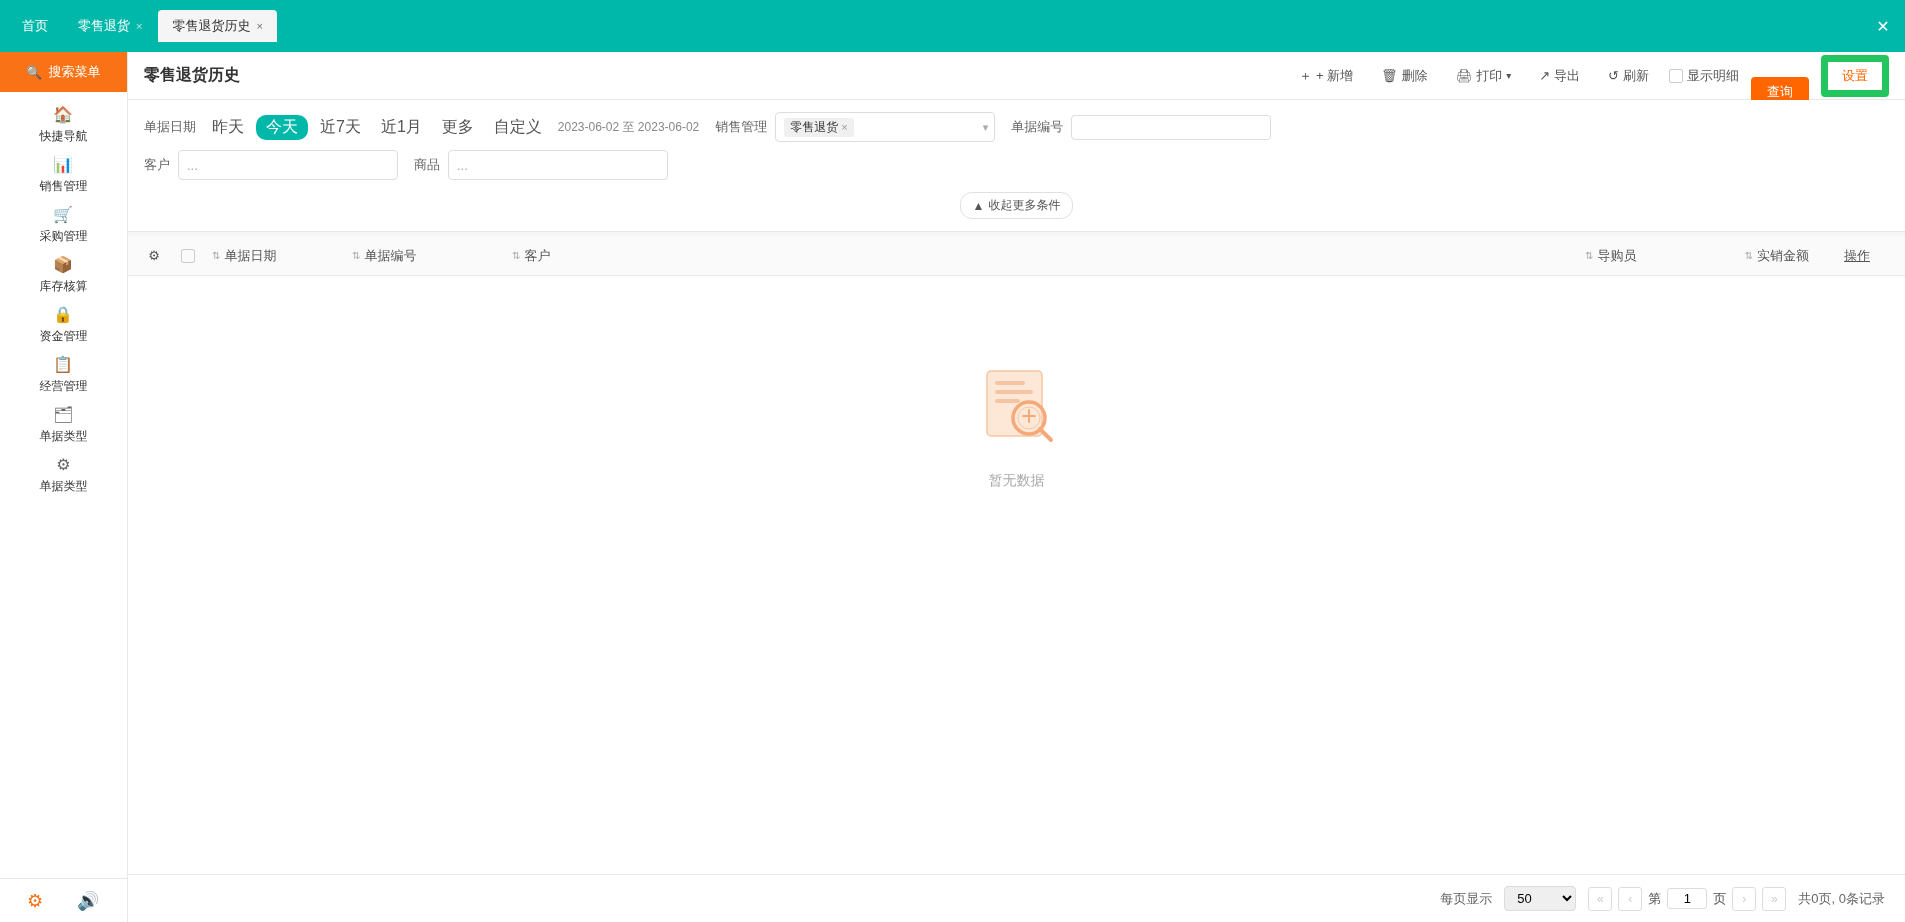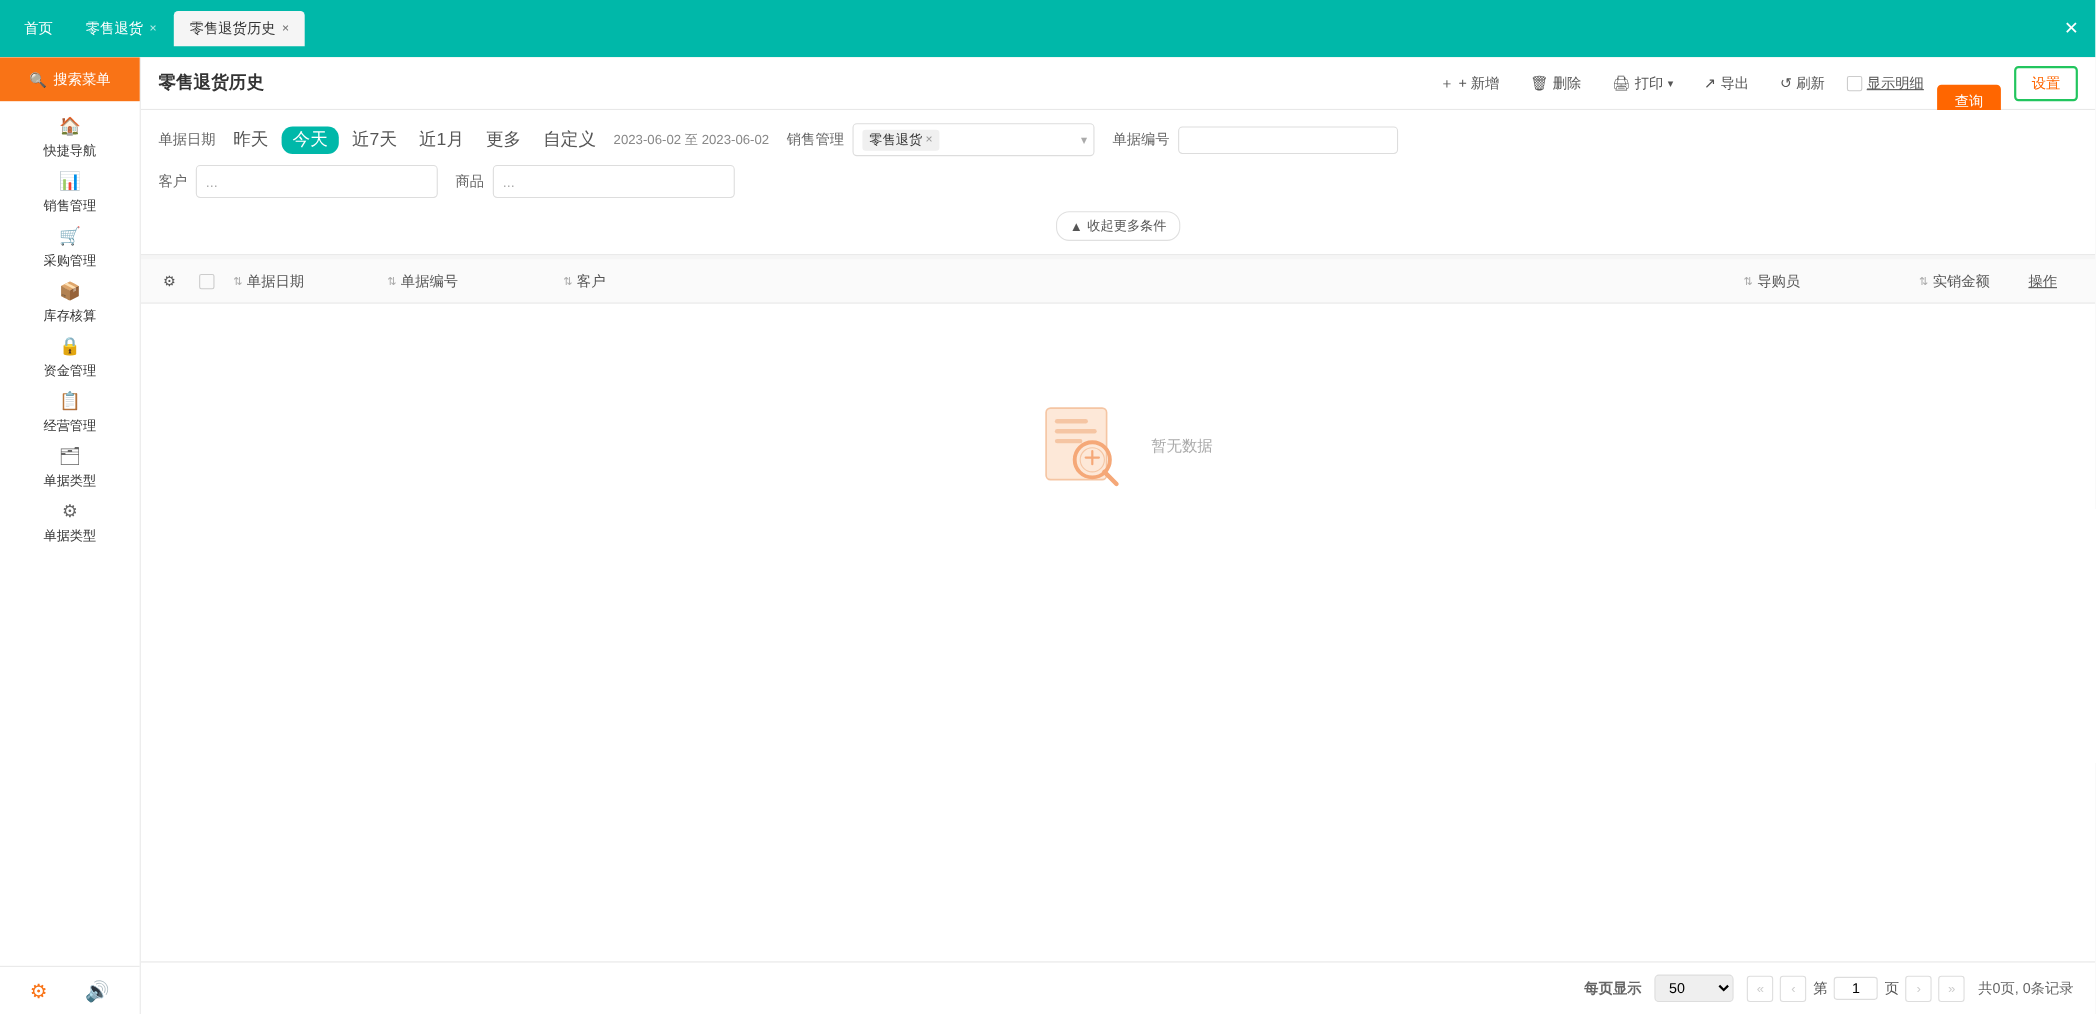--- a/index.html
+++ b/index.html
@@ -164,33 +164,32 @@
       border: none;
       border-radius: 4px;
       padding: 6px 16px;
       font-size: 13px;
       cursor: pointer;
       margin-top: 32px;
     }
     .btn-setting {
       background: #fff;
       color: #ff6600;
-      border: 2px solid #22c55e;
+      border: 7px solid #22c55e;
       border-radius: 4px;
       padding: 5px 14px;
       font-size: 13px;
       cursor: pointer;
     }
     .show-detail-label {
       display: flex;
       align-items: center;
       gap: 4px;
       font-size: 13px;
       color: #555;
-      text-decoration: underline;
     }
     .checkbox-custom {
       width: 14px; height: 14px;
       border: 1px solid #ccc;
       border-radius: 2px;
       cursor: pointer;
     }
 
     
     .filter-area {
@@ -319,21 +318,21 @@
     .th-date { width: 140px; }
     .th-billno { width: 160px; }
     .th-customer { flex: 1; }
     .th-guide { width: 120px; }
     .th-amount { width: 120px; text-align: right; justify-content: flex-end; }
     .th-action { width: 80px; text-align: right; justify-content: center; text-decoration: underline; }
 
     
     .empty-state {
       display: flex;
-      flex-direction: row;
+      flex-direction: column;
       align-items: center;
       justify-content: center;
       padding: 80px 0;
       color: #aaa;
       font-size: 14px;
       gap: 16px;
     }
     .empty-icon {
       width: 100px;
       height: 100px;
@@ -346,21 +345,21 @@
       border-top: 1px solid #e8e8e8;
       display: flex;
       align-items: center;
       justify-content: flex-end;
       padding: 0 20px;
       gap: 12px;
       font-size: 13px;
       color: #555;
       flex-shrink: 0;
     }
-    .per-page-label { color: #666; font-weight: bold; }
+    .per-page-label { color: #666; }
     .per-page-select {
       border: 1px solid #ddd;
       border-radius: 4px;
       padding: 3px 20px 3px 8px;
       font-size: 13px;
       cursor: pointer;
     }
     .pagination-nav {
       display: flex;
       align-items: center;

